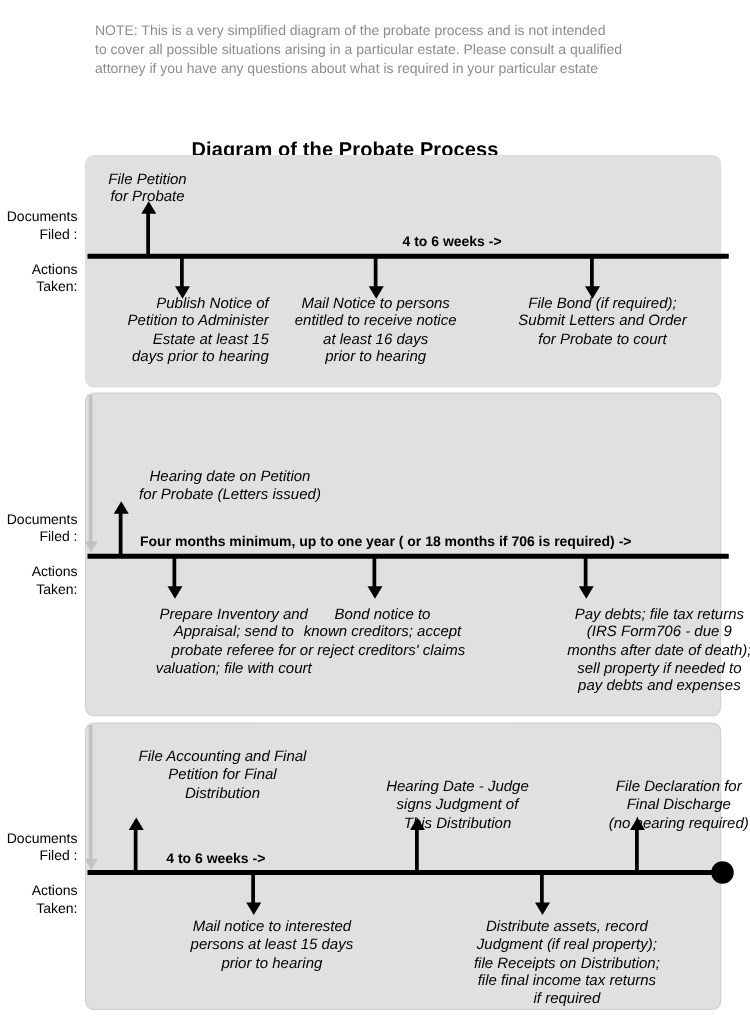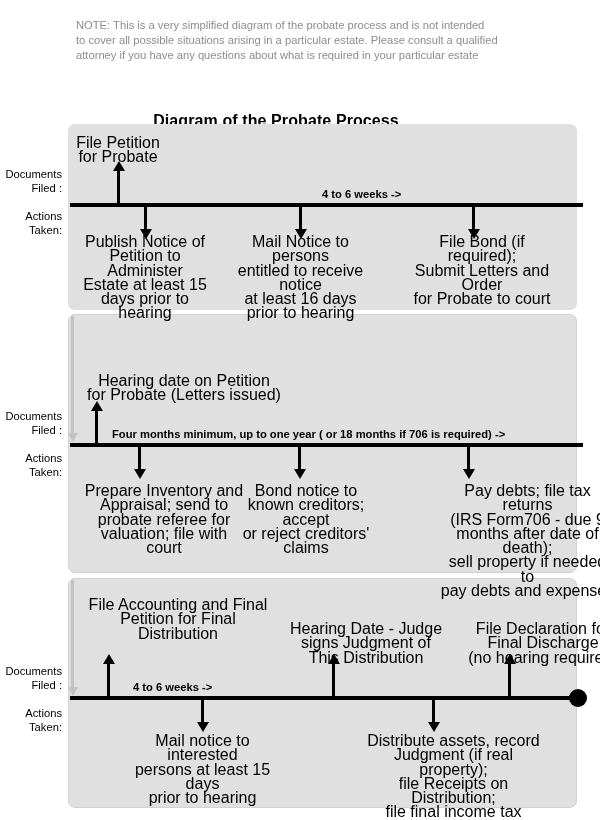--- a/index.html
+++ b/index.html
@@ -112,24 +112,25 @@
     width: 0;
     height: 0;
     border-left: 5px solid transparent;
     border-right: 5px solid transparent;
     border-top: 9px solid #c2c2c2;
   }
 
   
   .txt {
     position: absolute;
-    font-size: 16px;
+    font-size: 12px;
     line-height: 14.3px;
     color: #000;
     white-space: pre-line;
+    font-style: italic;
   }
   .txt.center { text-align: center; }
   .txt.left   { text-align: center; }
 
   .duration {
     position: absolute;
     font-size: 11.2px;
     font-weight: bold;
     line-height: 14px;
     color: #000;
@@ -179,21 +180,21 @@
 
 <div class="arrow up" style="left:117px; top:170px; height:34px;">
   <span class="head"></span>
 </div>
 <div class="txt center" style="left:54px; top:136px; width:128px;">File Petition
 for Probate</div>
 
 <div class="arrow down" style="left:144px; top:204px; height:26px;">
   <span class="head"></span>
 </div>
-<div class="txt center" style="left:75px; top:235px; width:140px;">Publish Notice of
+<div class="txt center" style="left:75px; top:235px; width:140px;text-align:right;">Publish Notice of
 Petition to Administer
 Estate at least 15
 days prior to hearing</div>
 
 <div class="arrow down" style="left:299px; top:204px; height:26px;">
   <span class="head"></span>
 </div>
 <div class="txt center" style="left:228px; top:235px; width:145px;">Mail Notice to persons
 entitled to receive notice
 at least 16 days
@@ -212,21 +213,21 @@
 
 <div class="arrow up" style="left:95px; top:410px; height:34px;">
   <span class="head"></span>
 </div>
 <div class="txt left" style="left:84px; top:374px; width:200px;">Hearing date on Petition
 for Probate (Letters issued)</div>
 
 <div class="arrow down" style="left:138px; top:444px; height:26px;">
   <span class="head"></span>
 </div>
-<div class="txt left" style="left:84px; top:484px; width:160px;">Prepare Inventory and
+<div class="txt left" style="left:107px; top:484px; width:160px;">Prepare Inventory and
 Appraisal; send to
 probate referee for
 valuation; file with court</div>
 
 <div class="arrow down" style="left:298px; top:444px; height:26px;">
   <span class="head"></span>
 </div>
 <div class="txt center" style="left:230px; top:484px; width:152px;">Bond notice to
 known creditors; accept
 or reject creditors' claims</div>
@@ -262,21 +263,21 @@
 <div class="arrow up" style="left:508px; top:663px; height:34px;">
   <span class="head"></span>
 </div>
 <div class="txt left" style="left:458px; top:622px; width:170px;">File Declaration for
 Final Discharge
 (no hearing required)</div>
 
 <div class="arrow down" style="left:201px; top:697px; height:26px;">
   <span class="head"></span>
 </div>
-<div class="txt center" style="left:125px; top:734px; width:155px;text-align:center;">Mail notice to interested
+<div class="txt center" style="left:140px; top:734px; width:155px;text-align:center;">Mail notice to interested
 persons at least 15 days
 prior to hearing</div>
 
 <div class="arrow down" style="left:432px; top:697px; height:26px;">
   <span class="head"></span>
 </div>
 <div class="txt left" style="left:361px; top:734px; width:185px;">Distribute assets, record
 Judgment (if real property);
 file Receipts on Distribution;
 file final income tax returns

